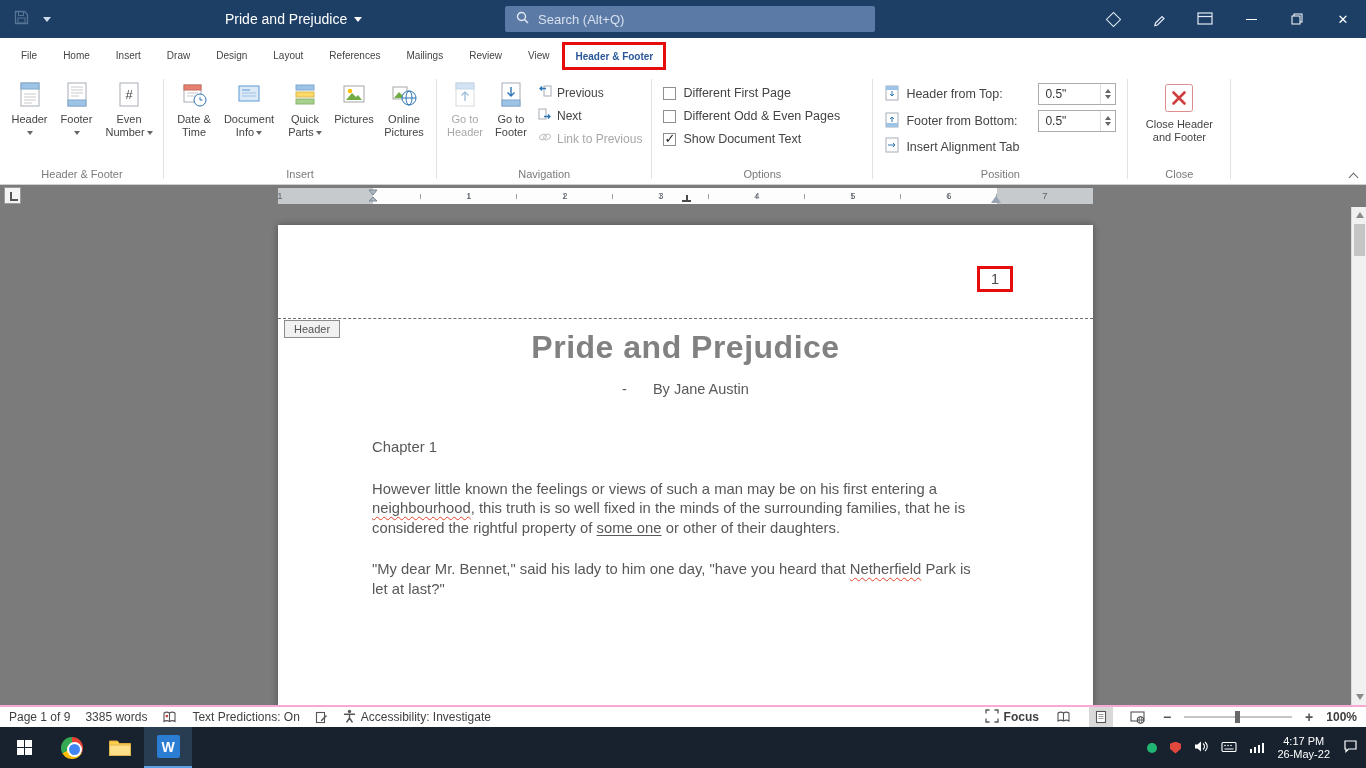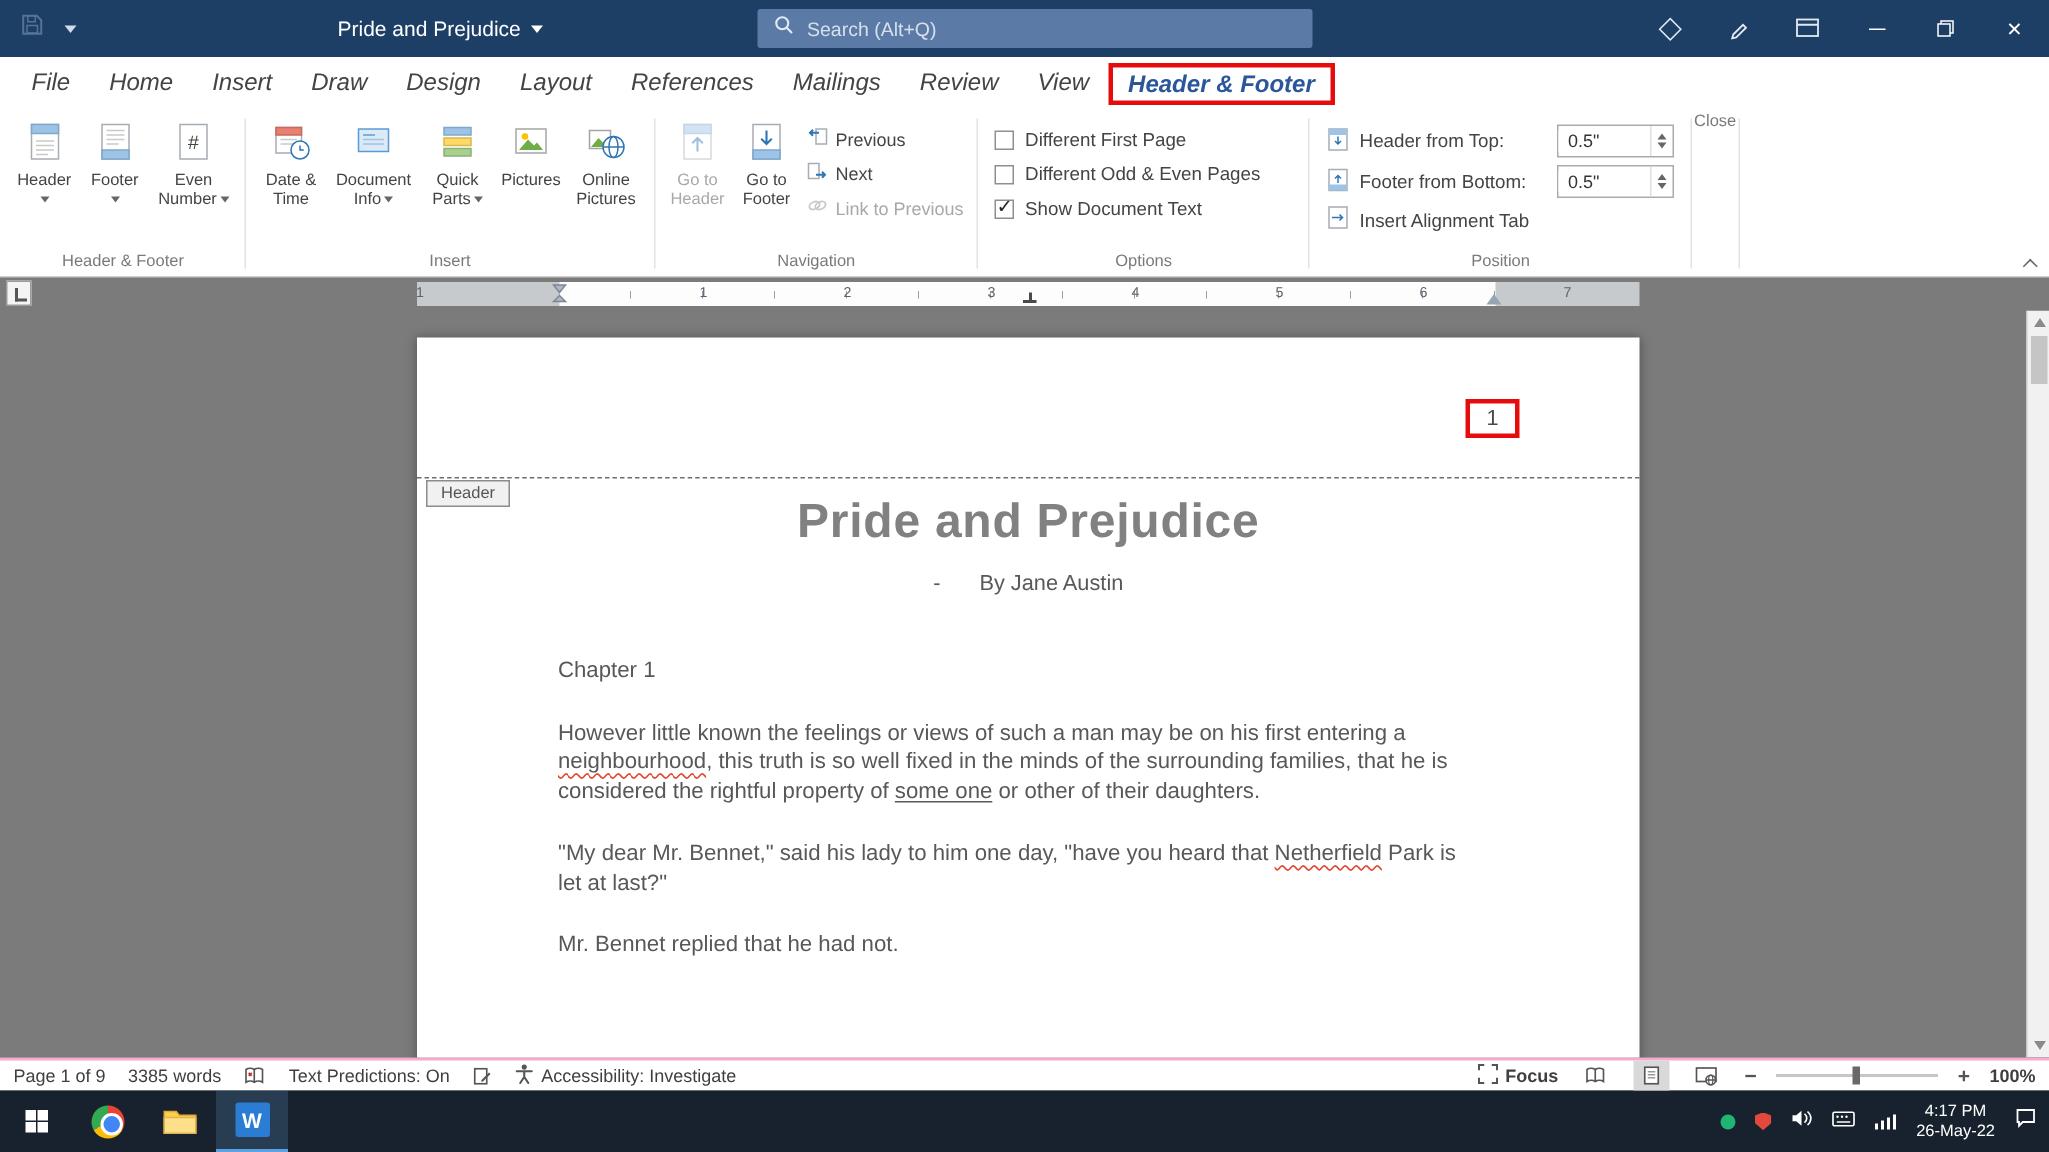--- a/index.html
+++ b/index.html
@@ -17,21 +17,21 @@
   .searchbox input { background:transparent; border:none; outline:none; color:#e8eef7; font-size:13px; width:300px; font-family:"Liberation Sans",sans-serif; }
   .searchbox input::placeholder { color:#d6e0ee; }
   .tb-right { position:absolute; right:0; top:0; height:38px; display:flex; align-items:center; }
   .tb-ic { width:46px; height:38px; display:flex; align-items:center; justify-content:center; }
   .diamond { width:11px; height:11px; border:1.6px solid #e3eaf4; transform:rotate(45deg); }
   .wbtn { width:46px; height:38px; display:flex; align-items:center; justify-content:center; color:#fff; font-size:13px; }
   .min-glyph { width:11px; height:1px; background:#fff; }
 
   
   .ribtabs { height:36px; background:#fff; display:flex; align-items:center; padding:0 10px 0 8px; border-bottom:0; }
-  .rtab { padding:0 13px; font-size:16px; color:#444; height:36px; line-height:36px; white-space:nowrap;font-style:italic; }
+  .rtab { padding:0 13px; font-size:10px; color:#444; height:36px; line-height:36px; white-space:nowrap; }
   .rtab.active { color:#2b579a; font-weight:bold; height:28px; line-height:24px; border:3px solid #e60c0c; padding:0 10px; }
   .ribtabs-right { margin-left:auto; display:flex; align-items:center; gap:14px; }
   .comments-btn { display:flex; align-items:center; gap:6px; background:#f3f3f3; border-radius:3px; padding:4px 10px; color:#b4b4b4; font-size:13px; }
   .share-btn { display:flex; align-items:center; gap:6px; color:#444; font-size:13px; padding-right:8px; }
 
   
   .ribbon { position:relative; height:111px; background:#fff; border-bottom:1px solid #d0d0d0; display:flex; align-items:stretch; padding:0 2px; }
   .rgroup { display:flex; flex-direction:column; }
   .rg-content { flex:1; display:flex; align-items:flex-start; padding:3px 4px 0; }
   .rg-label { height:17px; text-align:center; font-size:11px; color:#7a7a7a; line-height:15px; white-space:nowrap; }
@@ -391,20 +391,29 @@
                 </svg></span>
             <span>Insert Alignment Tab</span>
           </div>
         </div>
       </div>
       <div class="rg-label">Position</div>
     </div>
     <div class="vdiv"></div>
 
     <div class="rgroup">
+      <div class="rg-content">
+        <div class="closebtn">
+          <span><svg width="30" height="30" viewBox="0 0 30 30">
+                <rect x="1.5" y="1.5" width="27" height="27" rx="2" fill="#fff" stroke="#dc8c8c"></rect>
+                <path d="M9.5 9.5 L20.5 20.5 M20.5 9.5 L9.5 20.5" stroke="#cf3e3e" stroke-width="2.6" stroke-linecap="round"></path>
+              </svg></span>
+          <span class="lbl">Close Header and Footer</span>
+        </div>
+      </div>
       <div class="rg-label">Close</div>
     </div>
     <div class="vdiv"></div>
 
     <div class="rib-collapse"></div>
   </div>
 
   <div class="rulerrow">
     <div class="tabsel"></div>
     <div class="ruler">
@@ -436,21 +445,20 @@
       </div>
       <div class="hdr-line"></div>
       <div class="hdr-tag">Header</div>
       <div class="content">
         <div class="doc-h1">Pride and Prejudice</div>
         <div class="byline"><span>-</span><span class="gap"></span><span>By Jane Austin</span></div>
         <div class="bodytext">
           <p class="para">Chapter 1</p>
           <p class="para"><span>However little known the feelings or views of such a man may be on his first entering a </span><span class="sp">neighbourhood</span><span>, this truth is so well fixed in the minds of the surrounding families, that he is considered the rightful property of </span><span class="ul">some one</span><span> or other of their daughters.</span></p>
           <p class="para"><span>"My dear Mr. Bennet," said his lady to him one day, "have you heard that </span><span class="sp">Netherfield</span><span> Park is let at last?"</span></p>
-          <p class="para">Mr. Bennet replied that he had not.</p>
         </div>
       </div>
     </div>
     <div class="vscroll">
       <span class="vs-arrow vs-up"></span>
       <span class="vs-thumb"></span>
       <span class="vs-arrow vs-dn"></span>
     </div>
   </div>
 

